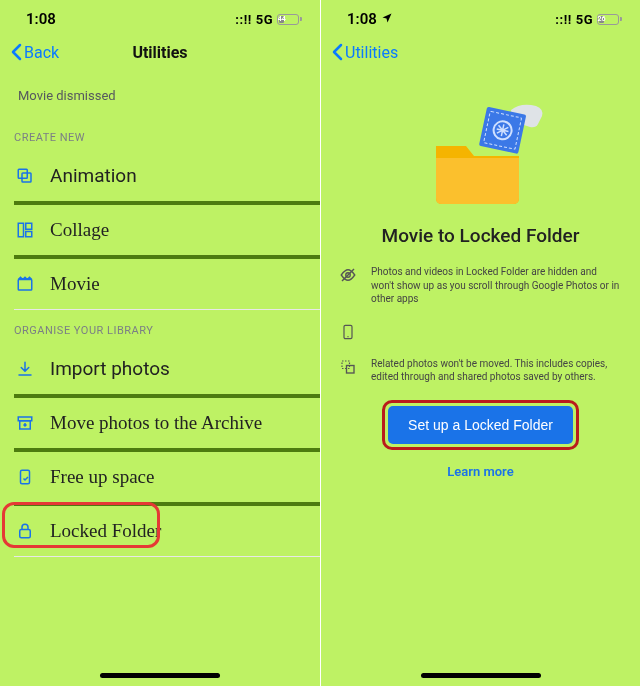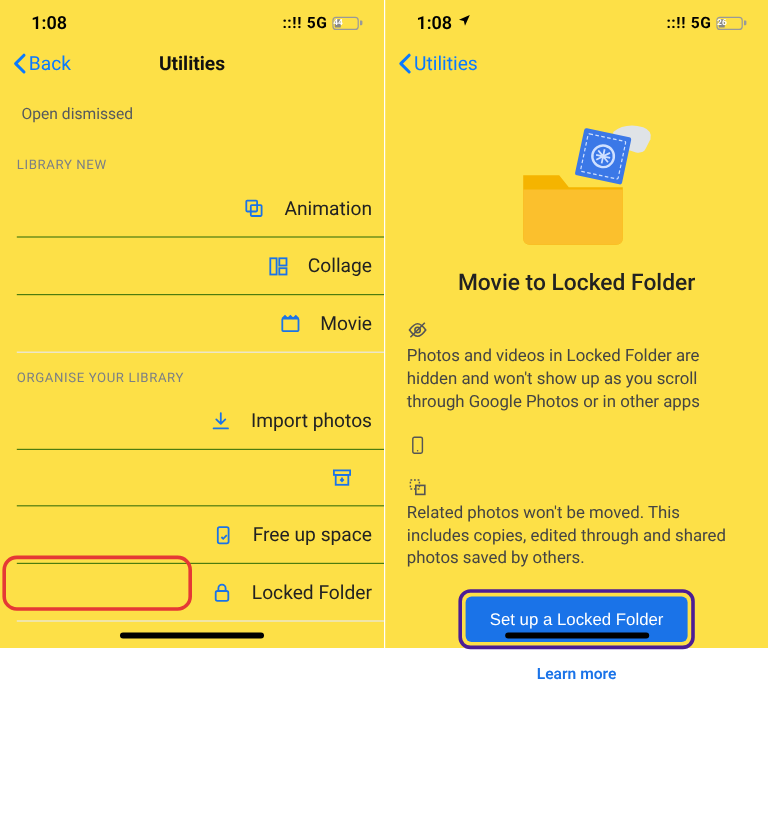--- a/index.html
+++ b/index.html
@@ -6,23 +6,23 @@
   body {
     font-family: -apple-system, BlinkMacSystemFont, "Segoe UI", Roboto, Helvetica, Arial, sans-serif;
     background: #fff;
     width: 640px;
     height: 686px;
     display: flex;
     overflow: hidden;
   }
   .phone {
     width: 320px;
-    height: 540px;
+    height: 686px;
     position: relative;
-    background: #fde047;
+    background: #bef264;
   }
   .phone + .phone { border-left: 1px solid #fff; }
 
   
   .status-bar {
     display: flex;
     justify-content: space-between;
     align-items: center;
     padding: 10px 18px 4px 26px;
     font-size: 15px;
@@ -63,21 +63,21 @@
   
   .nav-bar {
     display: flex;
     align-items: center;
     padding: 8px 10px;
     position: relative;
     height: 40px;
   }
   .nav-back {
     display: flex;
-    align-items: flex-end;
+    align-items: flex-start;
     color: #0a7aff;
     font-size: 16px;
     cursor: pointer;
   }
   .nav-back svg { margin-right: 2px; }
   .nav-title-center {
     position: absolute;
     left: 0; right: 0;
     text-align: center;
     font-size: 16px;
@@ -98,26 +98,25 @@
     letter-spacing: 0.5px;
     padding: 14px 14px 6px 14px;
   }
   .list {
     padding: 0 0 0 14px;
   }
   .list-row {
     display: flex;
     align-items: center;
     padding: 14px 10px 14px 0;
-    font-size: 16px;
+    font-size: 19px;
     color: #222;
     cursor: pointer;
-    justify-content: flex-end;
-  }
-  .list-row + .list-row { border-top: 1px solid #4d7c0f; }
+  }
+  .list-row + .list-row { border-top: 4px solid #4d7c0f; font-family: Liberation Serif, serif; }
   .list-section-end { border-top: 1px solid #e8e8e8; margin-left:14px; }
   .list-icon {
     width: 22px;
     display: flex;
     justify-content: center;
     margin-right: 14px;
     color: #1a73e8;
   }
   .red-highlight {
     border: 3px solid #e53935;
@@ -143,26 +142,25 @@
     font-size: 19px;
     color: #222;
     font-weight: 500;
     padding: 6px 0 18px 0;
   }
   .bullets {
     padding: 0 18px 0 18px;
   }
   .bullet {
     display: flex;
-    gap: 4px;
-    font-size: 14px;
+    gap: 14px;
+    font-size: 10px;
     color: #444;
     line-height: 1.35;
     margin-bottom: 16px;
-    flex-direction: column;
   }
   .bullet-icon {
     width: 18px;
     flex-shrink: 0;
     color: #555;
     display: flex;
     justify-content: center;
     padding-top: 1px;
   }
   .cta-wrap {
@@ -176,21 +174,21 @@
     background: #1a73e8;
     color: #fff;
     border: none;
     border-radius: 5px;
     padding: 11px 20px;
     font-size: 14px;
     font-weight: 500;
     cursor: pointer;
   }
   .hl-cta {
-    border: 3px solid #4c1d95;
+    border: 3px solid #b91c1c;
     border-radius: 10px;
     padding: 3px;
   }
   .learn-more {
     color: #1a73e8;
     font-size: 13px;
     font-weight: 600;
     cursor: pointer;
   }
 
@@ -228,23 +226,23 @@
   <div class="nav-bar">
     <div class="nav-back">
       <svg width="12" height="18" viewBox="0 0 12 18">
           <path d="M10 2 L3 9 L10 16" stroke="#0a7aff" stroke-width="2.5" fill="none" stroke-linecap="round" stroke-linejoin="round"></path>
         </svg>
       <span>Back</span>
     </div>
     <div class="nav-title-center">Utilities</div>
   </div>
 
-  <div class="toast">Open dismissed</div>
-
-  <div class="section-header">LIBRARY NEW</div>
+  <div class="toast">Movie dismissed</div>
+
+  <div class="section-header">CREATE NEW</div>
   <div class="list">
     <div class="list-row">
       <span class="list-icon">
         <svg width="18" height="18" viewBox="0 0 24 24">
             <rect x="3" y="3" width="12" height="12" rx="1" fill="none" stroke="#1a73e8" stroke-width="2"></rect>
             <rect x="8" y="8" width="12" height="12" rx="1" fill="none" stroke="#1a73e8" stroke-width="2"></rect>
           </svg>
       </span>
       <span>Animation</span>
     </div>
@@ -281,20 +279,21 @@
       <span>Import photos</span>
     </div>
     <div class="list-row">
       <span class="list-icon">
         <svg width="18" height="18" viewBox="0 0 24 24">
             <rect x="3" y="4" width="18" height="5" fill="none" stroke="#1a73e8" stroke-width="2"></rect>
             <rect x="5" y="9" width="14" height="11" fill="none" stroke="#1a73e8" stroke-width="2"></rect>
             <path d="M12 12 v4 M10 14 l2 2 l2 -2" stroke="#1a73e8" stroke-width="2" fill="none"></path>
           </svg>
       </span>
+      <span>Move photos to the Archive</span>
     </div>
     <div class="list-row">
       <span class="list-icon">
         <svg width="18" height="18" viewBox="0 0 24 24">
             <rect x="6" y="3" width="12" height="18" rx="2" fill="none" stroke="#1a73e8" stroke-width="2"></rect>
             <path d="M10 14 l2 2 l4 -4" stroke="#1a73e8" stroke-width="2" fill="none"></path>
           </svg>
       </span>
       <span>Free up space</span>
     </div>

